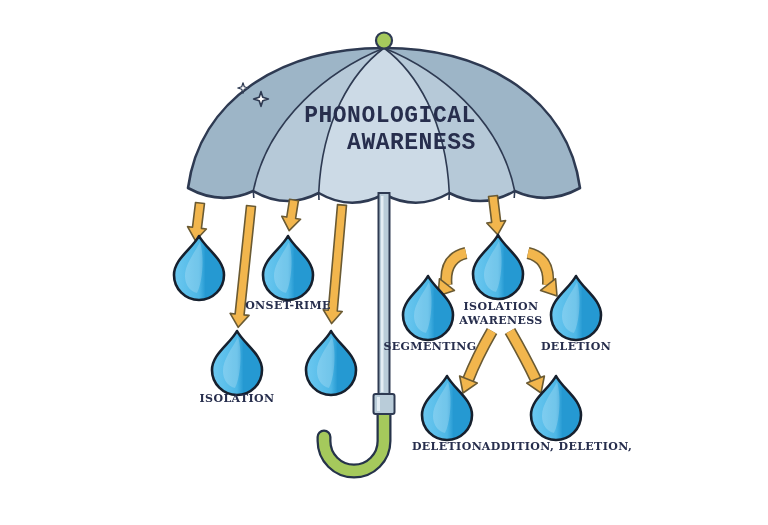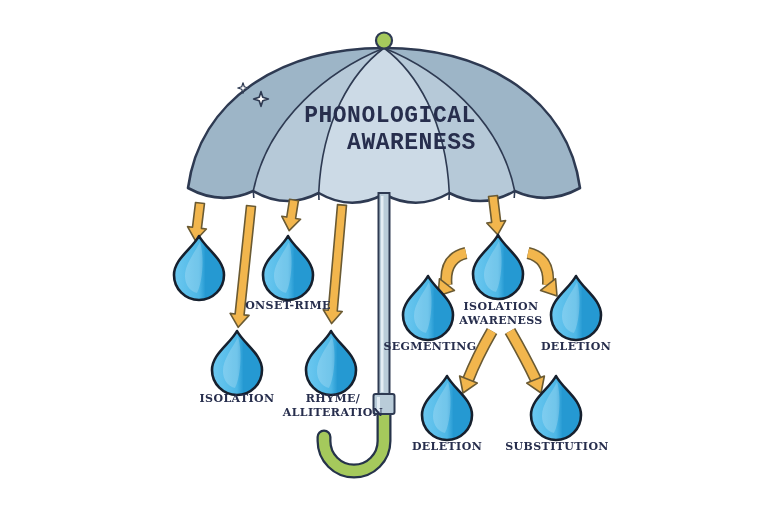--- a/index.html
+++ b/index.html
@@ -158,39 +158,35 @@
 
 
   <div class="lbl" style="left:288px;top:299px">
     <div>ONSET-RIME</div>
   </div>
 
   <div class="lbl" style="left:237px;top:392px">
     <div>ISOLATION</div>
   </div>
 
-  <div class="lbl" style="left:333px;top:392px">
-    <div>RHYME/</div>
-    <div>ALLITERATION</div>
-  </div>
 
   <div class="lbl" style="left:501px;top:300px">
     <div>ISOLATION</div>
     <div>AWARENESS</div>
   </div>
 
   <div class="lbl" style="left:430px;top:340px">
     <div>SEGMENTING</div>
   </div>
 
   <div class="lbl" style="left:576px;top:340px">
     <div>DELETION</div>
   </div>
 
   <div class="lbl" style="left:447px;top:440px">
     <div>DELETION</div>
   </div>
 
   <div class="lbl" style="left:557px;top:440px">
-    <div>SUBSTITUTION</div>
+    <div>ADDITION, DELETION,</div>
   </div>
 
 </div>
 
 </body></html>

